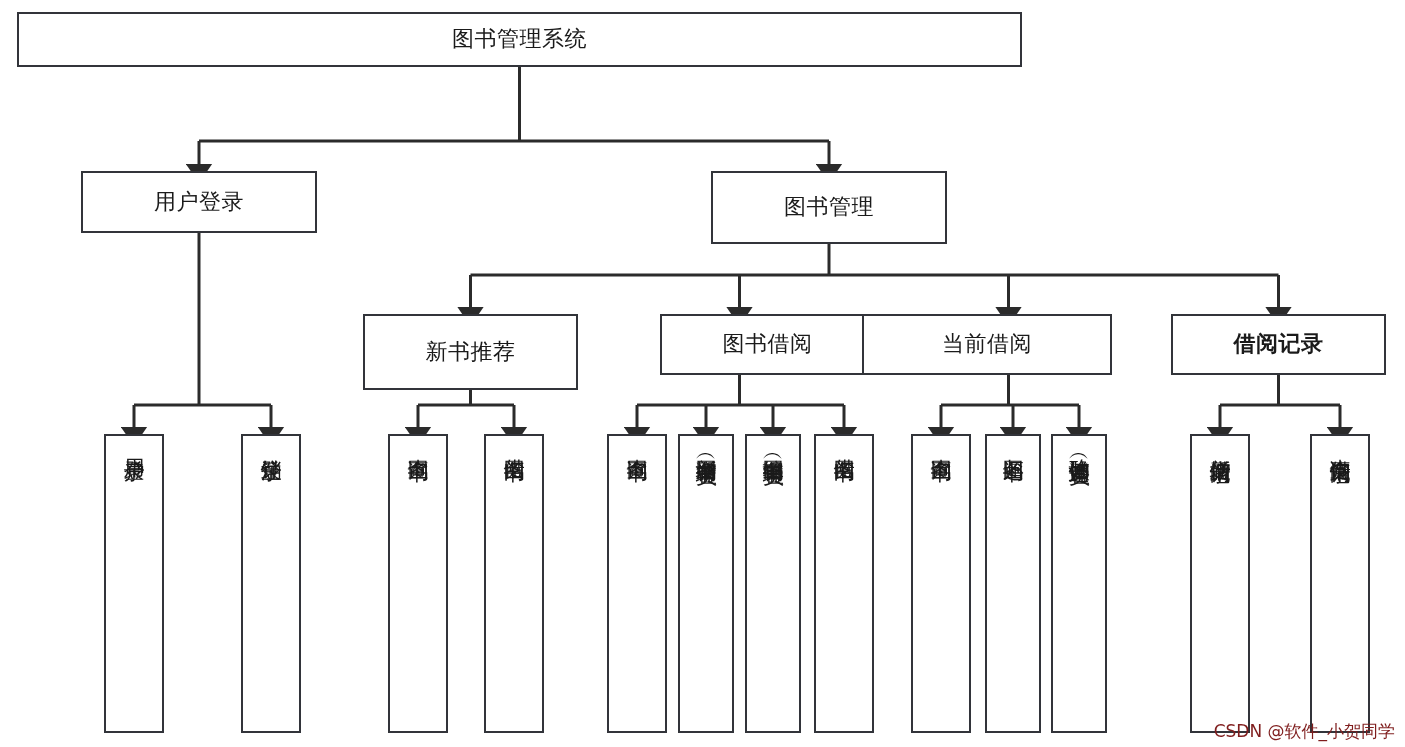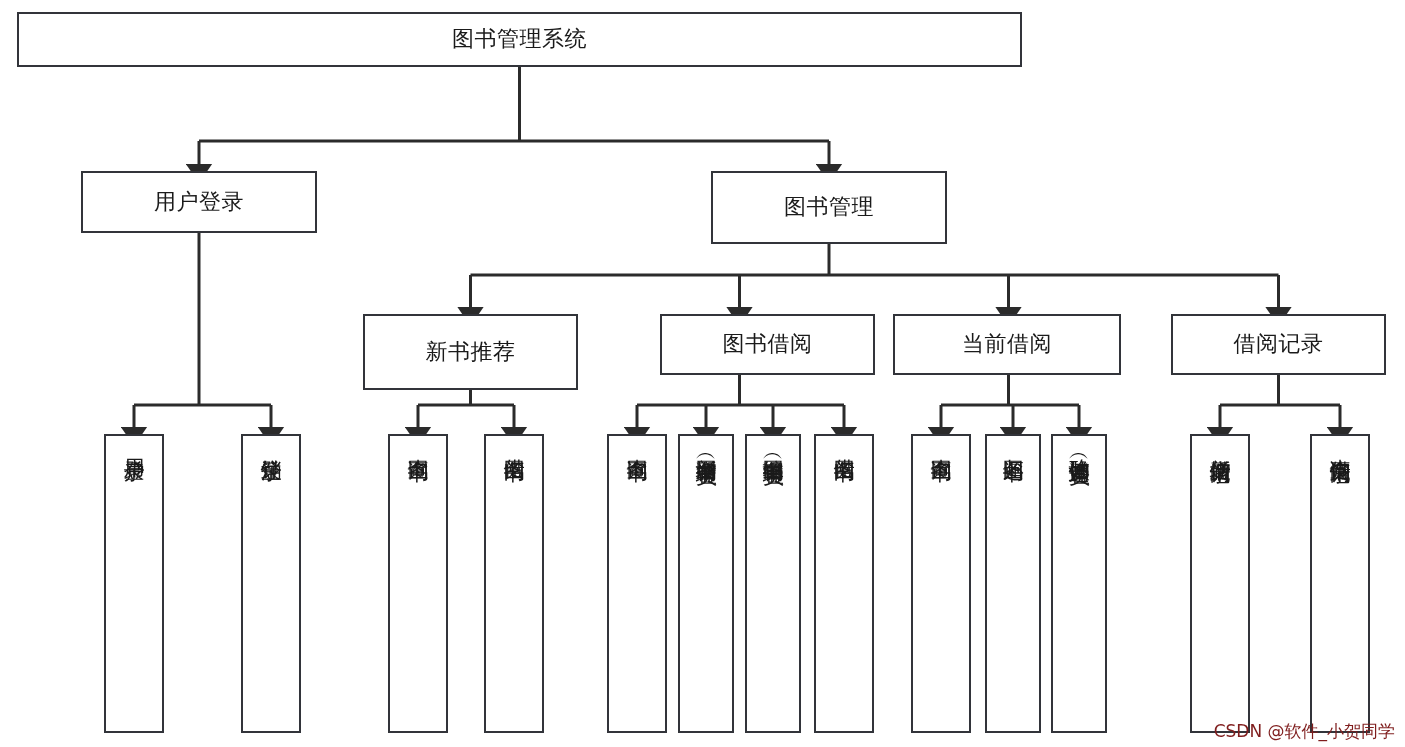--- a/index.html
+++ b/index.html
@@ -127,24 +127,24 @@
       </div>
       <div class="node horiz" style="left: 711px; top: 171px; width: 236px; height: 73px;">
         <span class="node-label">图书管理</span>
       </div>
       <div class="node horiz" style="left: 363px; top: 314px; width: 215px; height: 76px;">
         <span class="node-label">新书推荐</span>
       </div>
       <div class="node horiz" style="left: 628px; top: 314px; width: 215px; height: 61px; margin-left: 32px;">
         <span class="node-label">图书借阅</span>
       </div>
-      <div class="node horiz" style="left: 893px; top: 314px; width: 228px; height: 61px;">
+      <div class="node horiz" style="left: 862px; top: 314px; width: 250px; height: 61px;">
         <span class="node-label">当前借阅</span>
       </div>
-      <div class="node horiz" style="left: 1171px; top: 314px; width: 215px; height: 61px;">
+      <div class="node horiz" style="left: 1171px; top: 314px; width: 215px; height: 61px; font-weight: bold;">
         <span class="node-label">借阅记录</span>
       </div>
       <div class="node vert" style="left: 104px; top: 434px; width: 60px; height: 299px;">
         <span class="node-label">用户登录</span>
       </div>
       <div class="node vert" style="left: 241px; top: 434px; width: 60px; height: 299px;">
         <span class="node-label">注销登录</span>
       </div>
       <div class="node vert" style="left: 388px; top: 434px; width: 60px; height: 299px;">
         <span class="node-label">查询图书</span>

